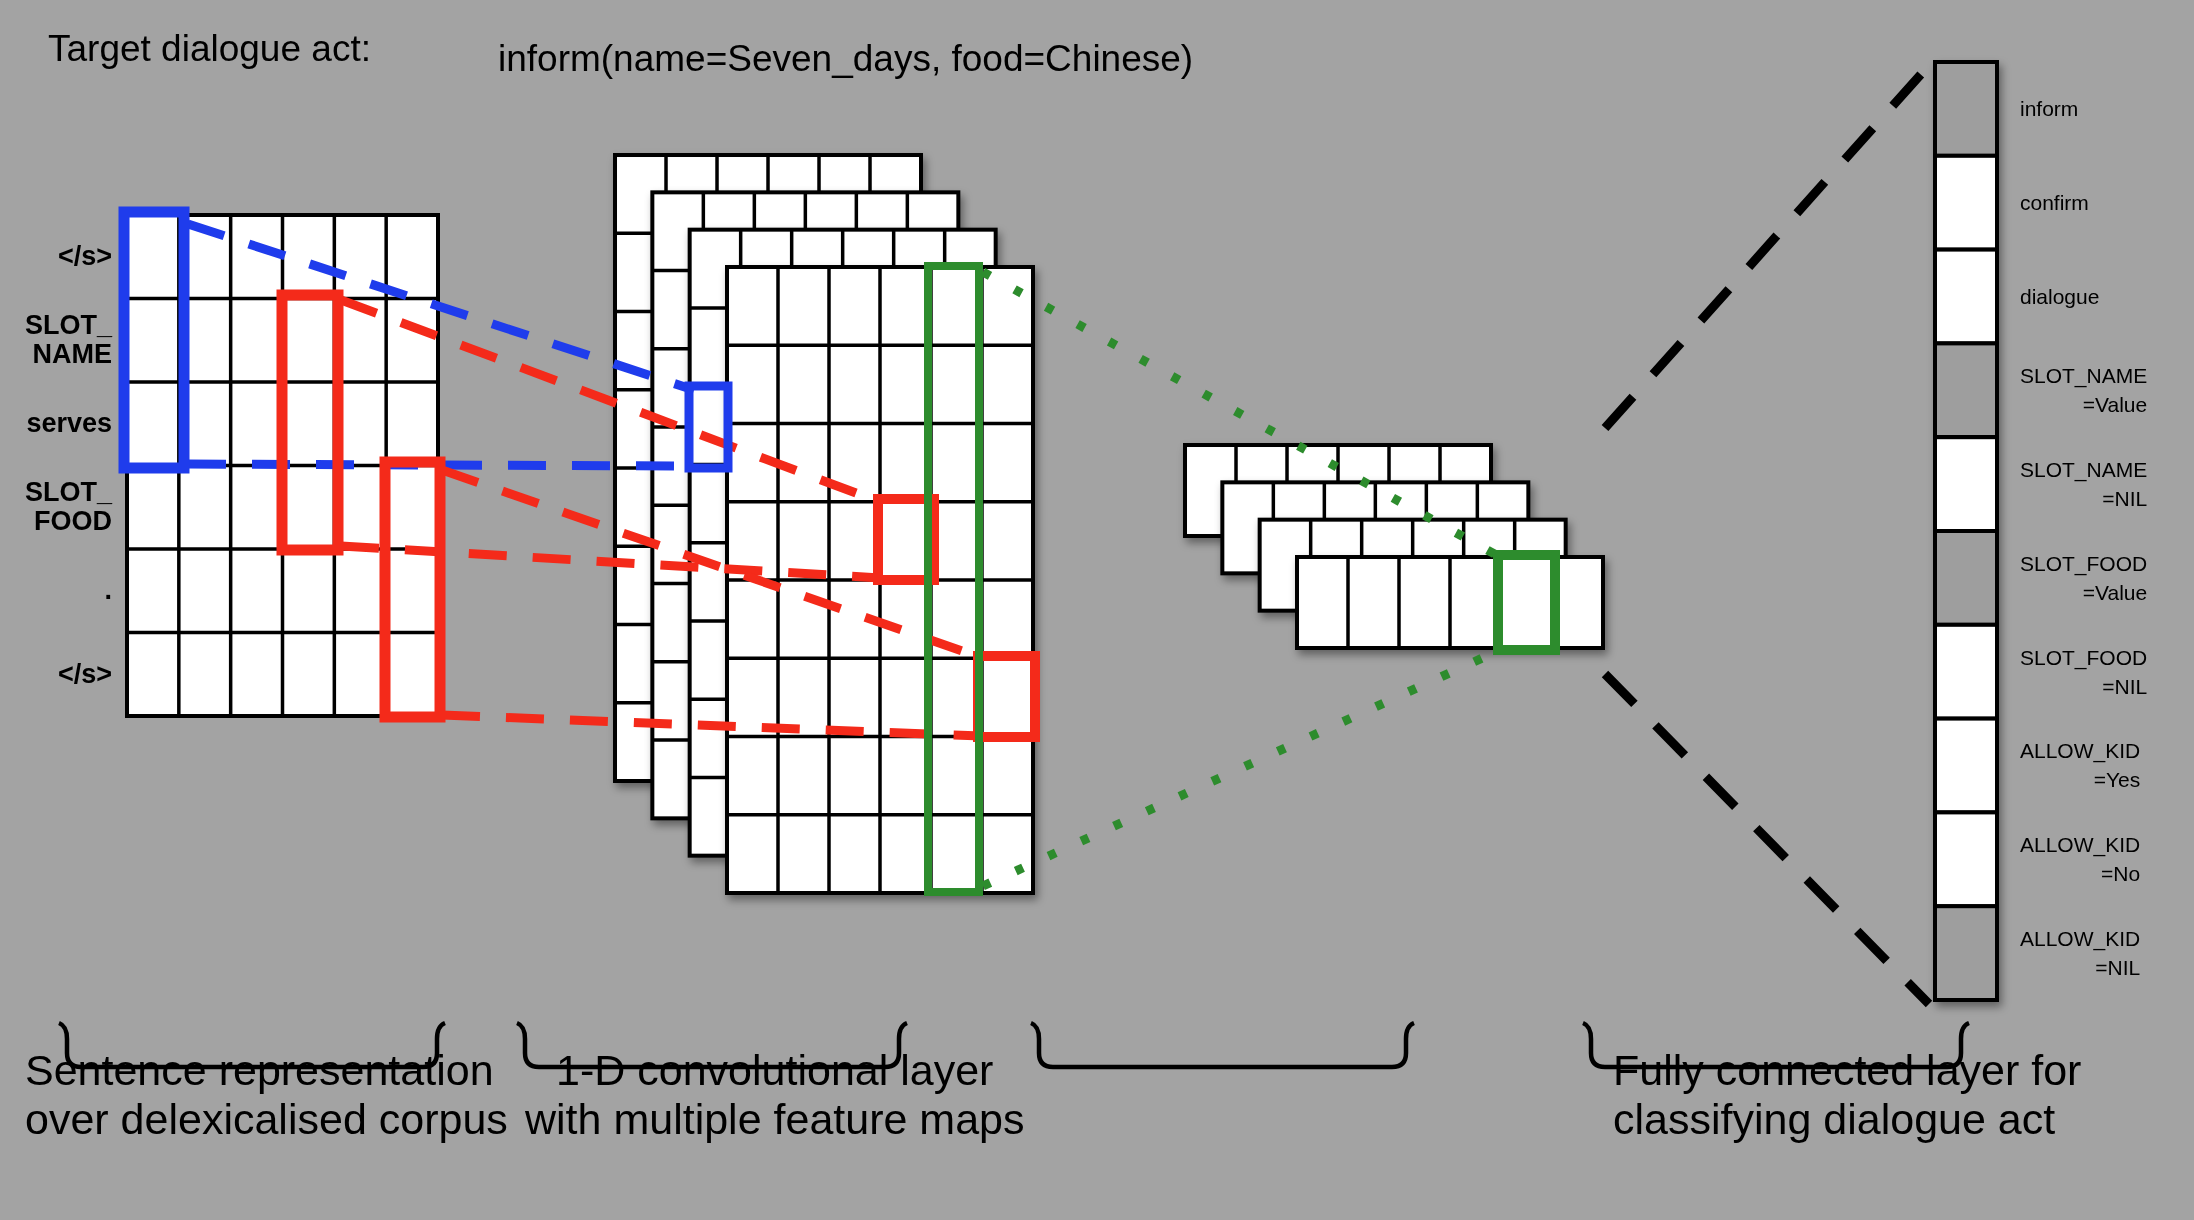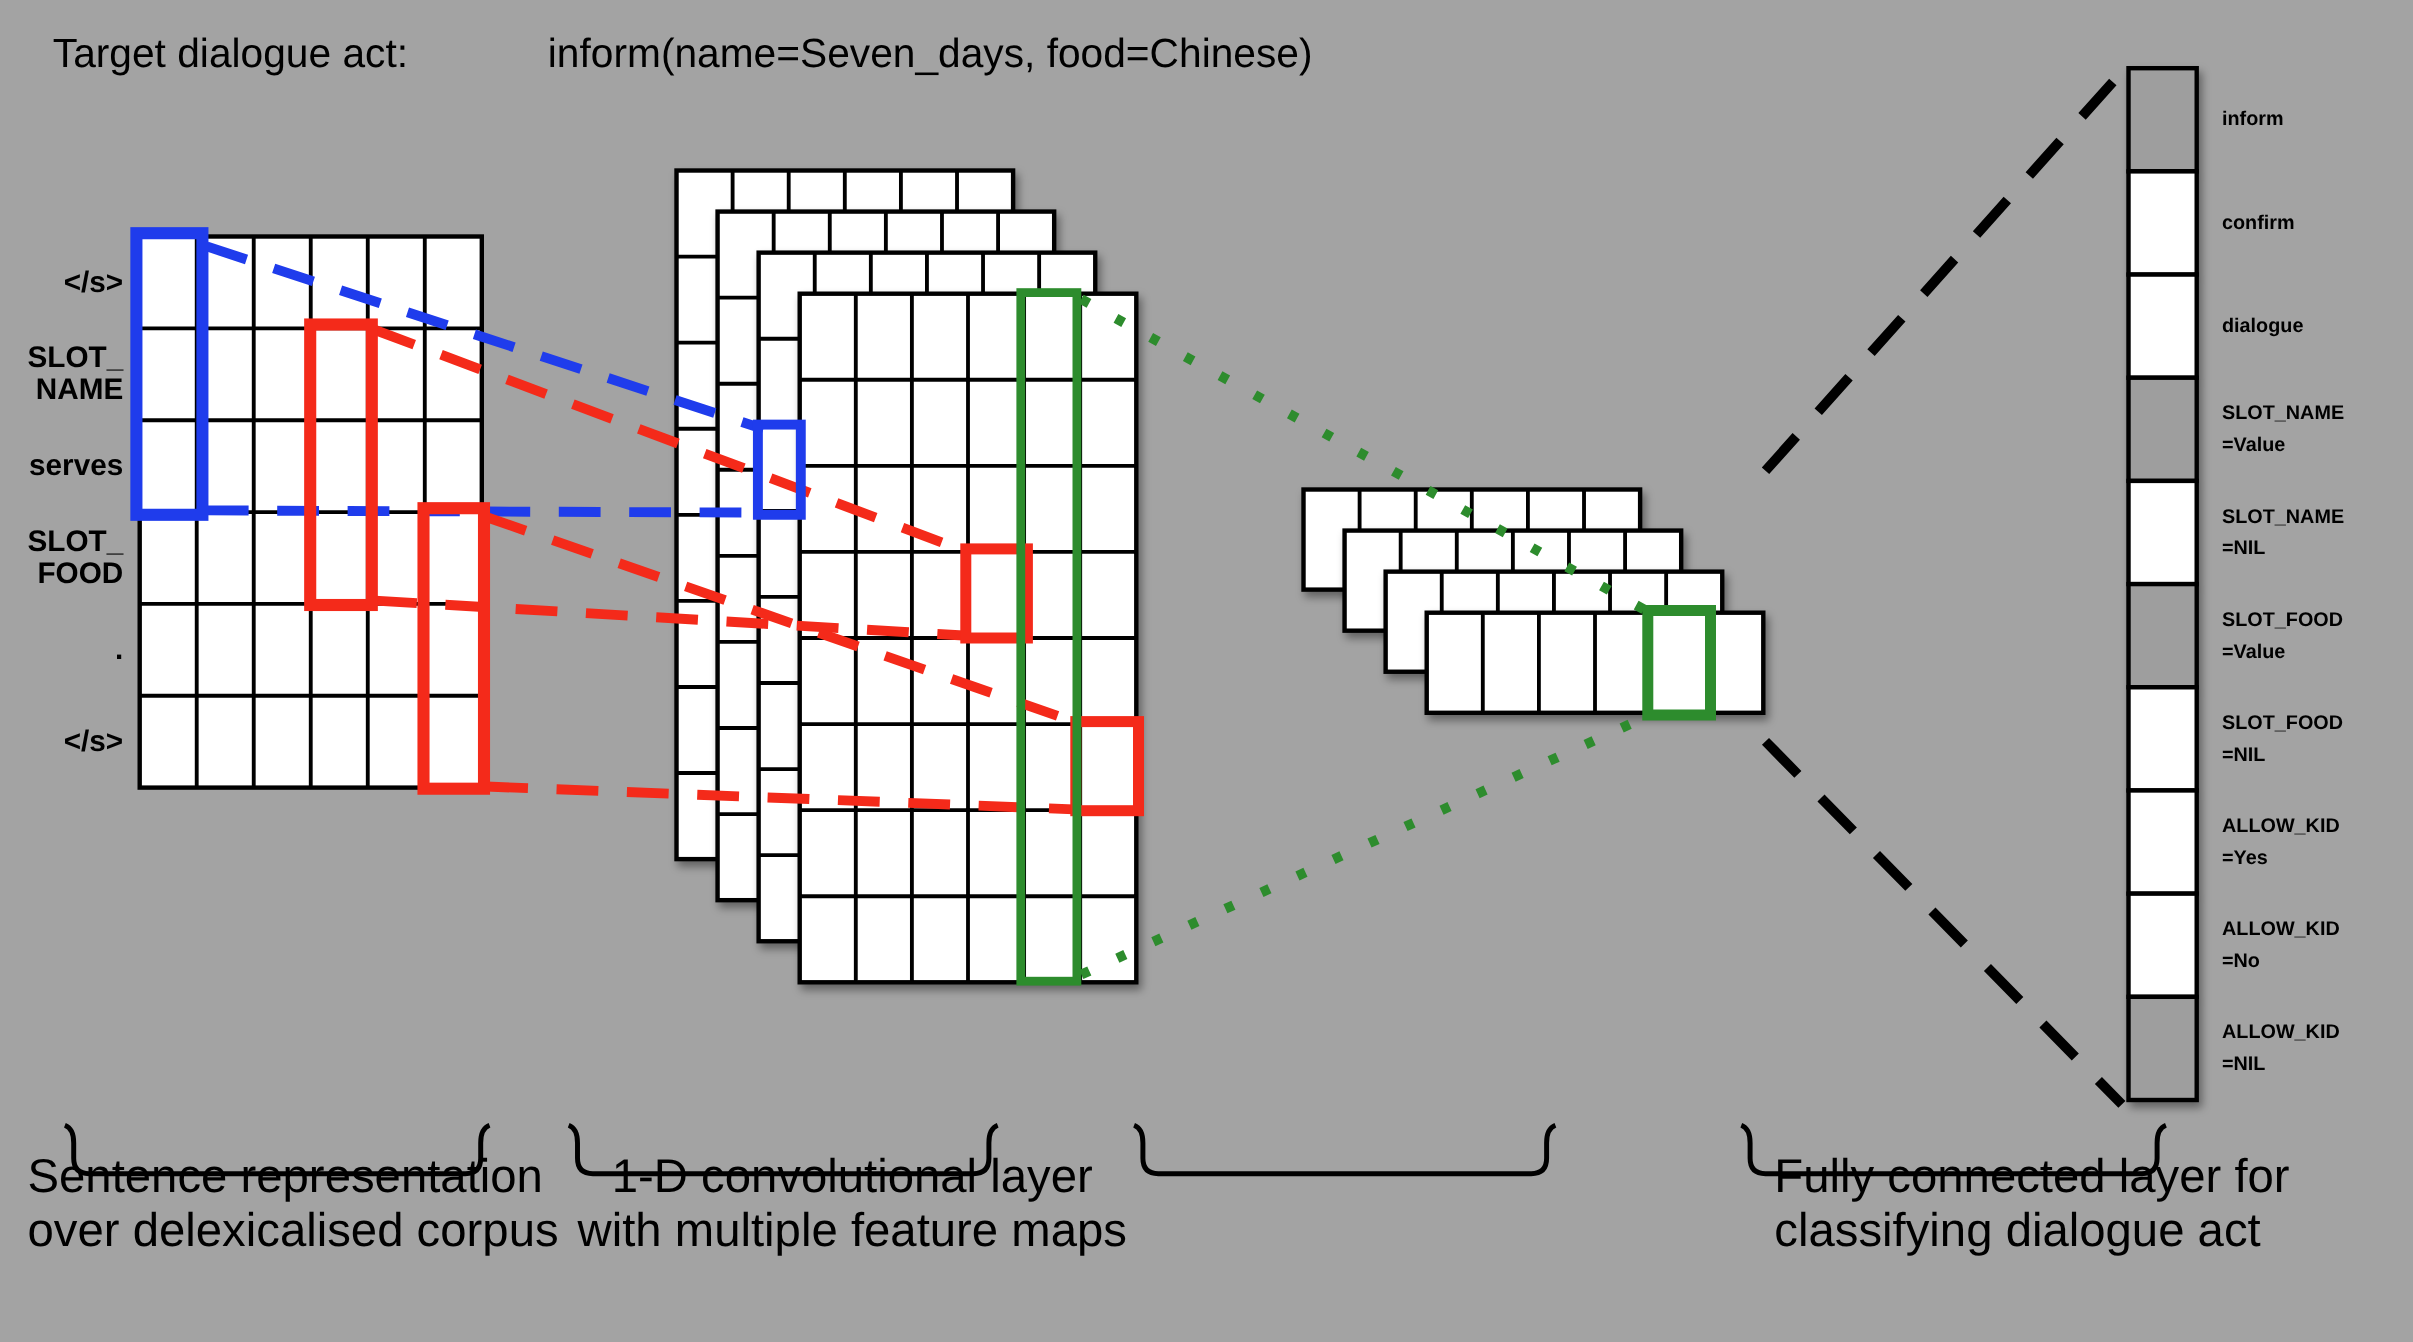--- a/index.html
+++ b/index.html
@@ -9,22 +9,22 @@
   }
   #gfx{position:absolute;left:0;top:0;z-index:1;}
   .txt{position:absolute;z-index:2;}
   .hlabel,.hvalue{position:absolute;font-size:37px;line-height:44px;white-space:nowrap;}
   .hlabel{left:48px;}
   .hvalue{left:498px;}
   .rowlabels{position:absolute;left:0;top:215px;width:112px;height:501px;display:flex;flex-direction:column;z-index:2;}
   .rl{flex:1;display:flex;align-items:center;justify-content:flex-end;text-align:right;
       font-weight:bold;font-size:27px;line-height:29px;white-space:pre-line;}
   .outlabels{position:absolute;left:2020px;top:62px;width:174px;height:938px;display:flex;flex-direction:column;z-index:2;}
-  .ol{flex:1;display:flex;align-items:center;justify-content:flex-start;text-align:left;
-      font-weight:bold;font-size:18px;line-height:29px;white-space:pre-line;}
+  .ol{flex:1;display:flex;align-items:center;justify-content:flex-start;text-align:right;
+      font-weight:normal;font-size:21px;line-height:29px;white-space:pre-line;}
   .caption{position:absolute;top:1046px;font-size:43px;line-height:49px;white-space:pre-line;z-index:2;}
   #cap0{left:25px;}
   #cap1{left:525px;text-align:center;}
   #cap2{left:1085px;width:300px;text-align:center;}
   #cap3{left:1613px;}
 </style>
 </head>
 <body>
 
 <div id="canvas">
@@ -170,21 +170,21 @@
       <rect x="978" y="656" width="57" height="81" fill="none" stroke="#f42a1a" stroke-width="10"></rect>
       <rect x="928" y="266" width="51" height="626" fill="none" stroke="#2d8c2d" stroke-width="8"></rect>
       <rect x="1498" y="555" width="57" height="95" fill="none" stroke="#2d8c2d" stroke-width="10"></rect>
       <path d="M 59 1023 Q 67 1026 67 1039 L 67 1053 Q 67 1067 81 1067 L 423 1067 Q 437 1067 437 1053 L 437 1039 Q 437 1026 445 1023" fill="none" stroke="#000000" stroke-width="4.5"></path>
       <path d="M 517 1023 Q 525 1026 525 1039 L 525 1053 Q 525 1067 539 1067 L 885 1067 Q 899 1067 899 1053 L 899 1039 Q 899 1026 907 1023" fill="none" stroke="#000000" stroke-width="4.5"></path>
       <path d="M 1031 1023 Q 1039 1026 1039 1039 L 1039 1053 Q 1039 1067 1053 1067 L 1392 1067 Q 1406 1067 1406 1053 L 1406 1039 Q 1406 1026 1414 1023" fill="none" stroke="#000000" stroke-width="4.5"></path>
       <path d="M 1583 1023 Q 1591 1026 1591 1039 L 1591 1053 Q 1591 1067 1605 1067 L 1947 1067 Q 1961 1067 1961 1053 L 1961 1039 Q 1961 1026 1969 1023" fill="none" stroke="#000000" stroke-width="4.5"></path>
     </svg>
 
   <div class="hlabel txt" style="top:27px">Target dialogue act:</div>
-  <div class="hvalue txt" style="top:27px">inform(name=Seven_days, food=Chinese)</div>
+  <div class="hvalue txt" style="top:37px">inform(name=Seven_days, food=Chinese)</div>
 
   <div class="rowlabels">
     <div class="rl">&lt;/s&gt;</div>
     <div class="rl">SLOT_
 NAME</div>
     <div class="rl">serves</div>
     <div class="rl">SLOT_
 FOOD</div>
     <div class="rl">.</div>
     <div class="rl">&lt;/s&gt;</div>

